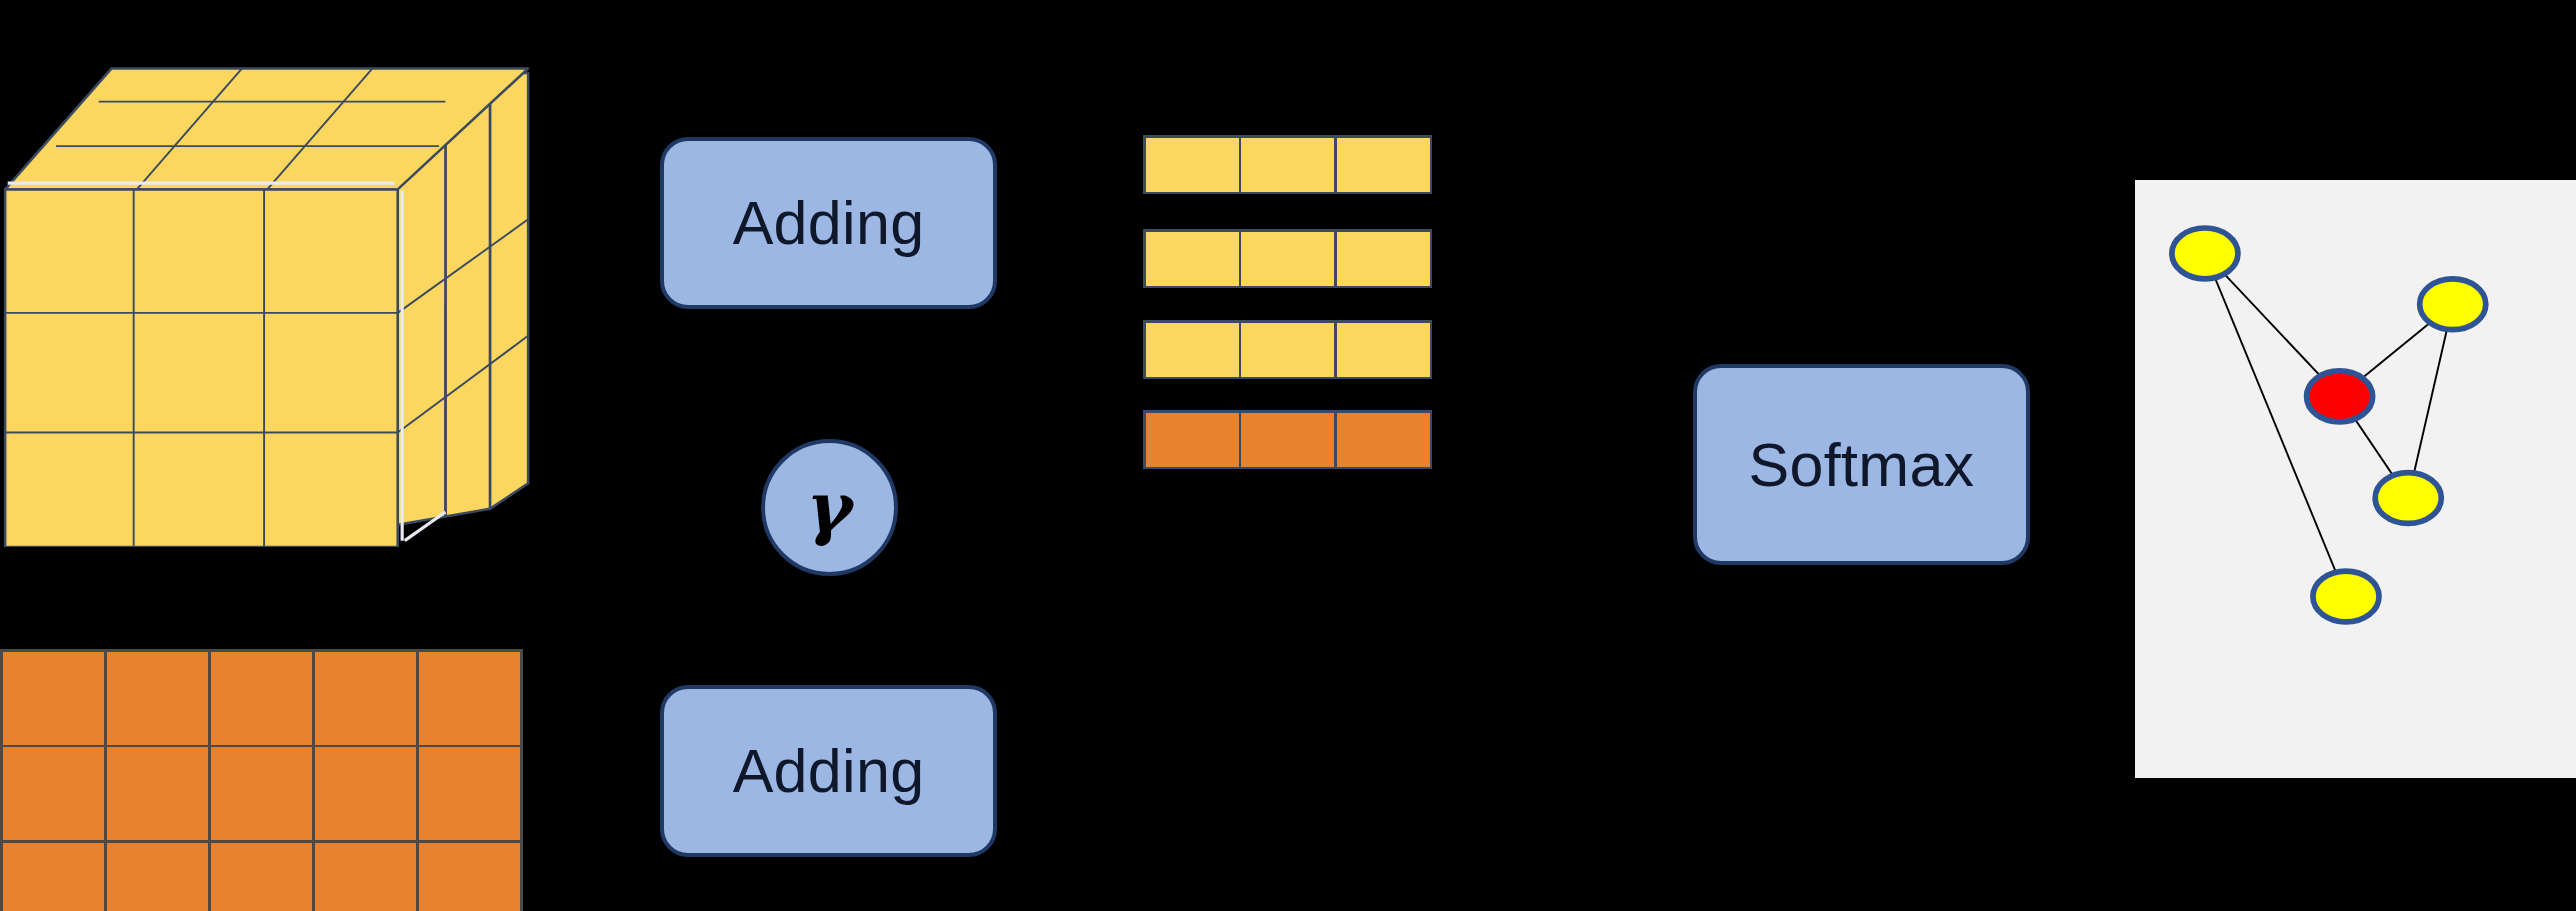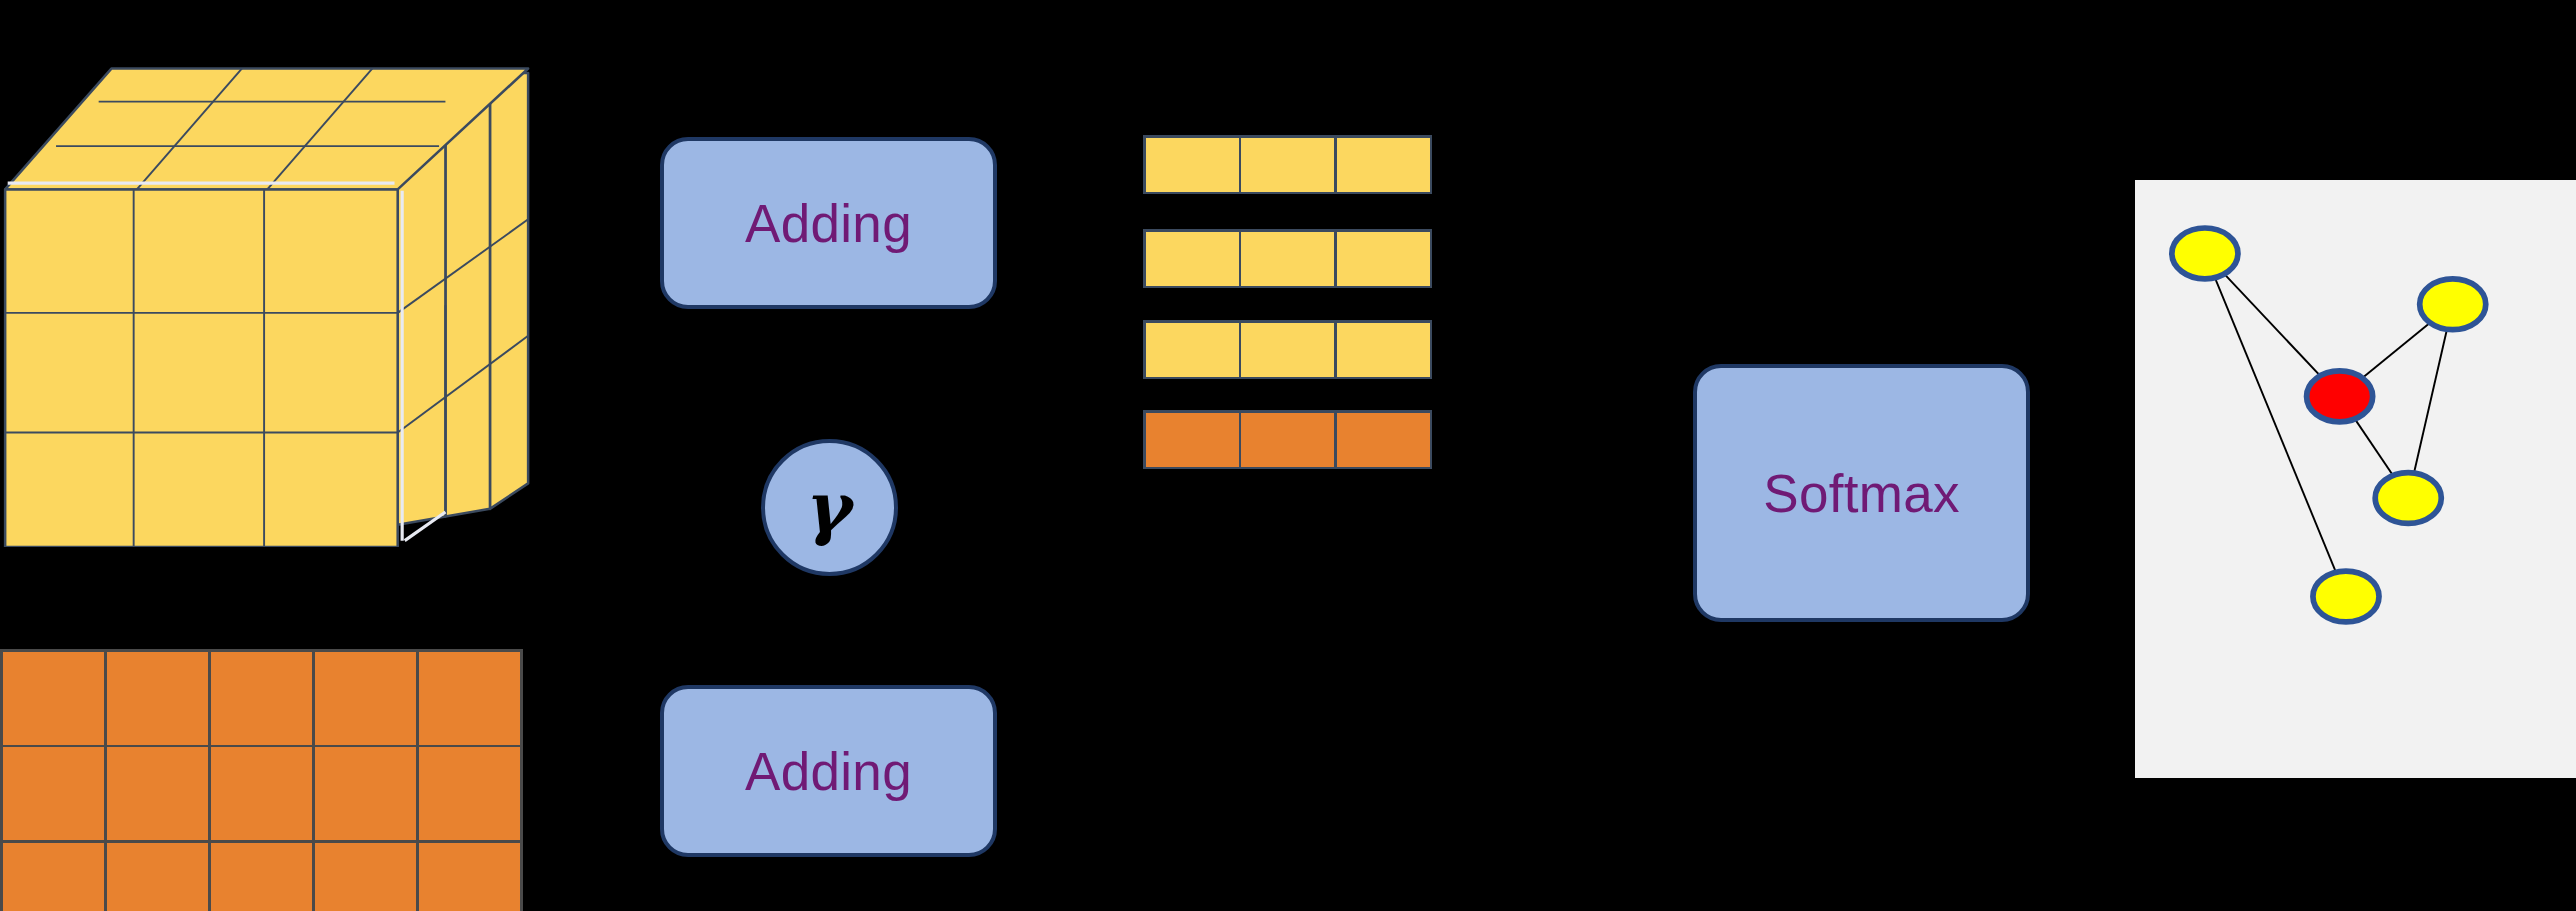--- a/index.html
+++ b/index.html
@@ -19,25 +19,25 @@
     position:absolute;left:0px;top:649px;width:523px;height:280px;
     display:grid;grid-template-columns:repeat(5,1fr);grid-template-rows:repeat(3,93px);
     background:#4a4a4a;gap:2.5px;padding:2.5px;box-sizing:border-box;
   }
   .orange-grid .cell{background:#E8822F;}
 
   
   .proc-box{
     position:absolute;border:4.5px solid #1F3864;background:#9CB7E4;
     border-radius:28px;display:flex;align-items:center;justify-content:center;
-    color:#701a75;font-size:53px;letter-spacing:0.3px;box-sizing:border-box;
+    color:#0f172a;font-size:61px;letter-spacing:0.3px;box-sizing:border-box;
   }
   #adding-top{left:660px;top:137px;width:337px;height:172px;}
   #adding-bottom{left:660px;top:685px;width:337px;height:172px;}
-  #softmax-box{left:1693px;top:364px;width:337px;height:258px;}
+  #softmax-box{left:1693px;top:364px;width:337px;height:201px;}
 
   
   .gamma-circle{
     position:absolute;left:761px;top:439px;width:137px;height:137px;
     border:4.5px solid #1F3864;background:#9CB7E4;border-radius:50%;
     display:flex;align-items:center;justify-content:center;box-sizing:border-box;
   }
   .gamma-circle span{font-family:"DejaVu Serif", serif;font-size:70px;font-weight:700;font-style:italic;color:#000;line-height:1;}
 
   

